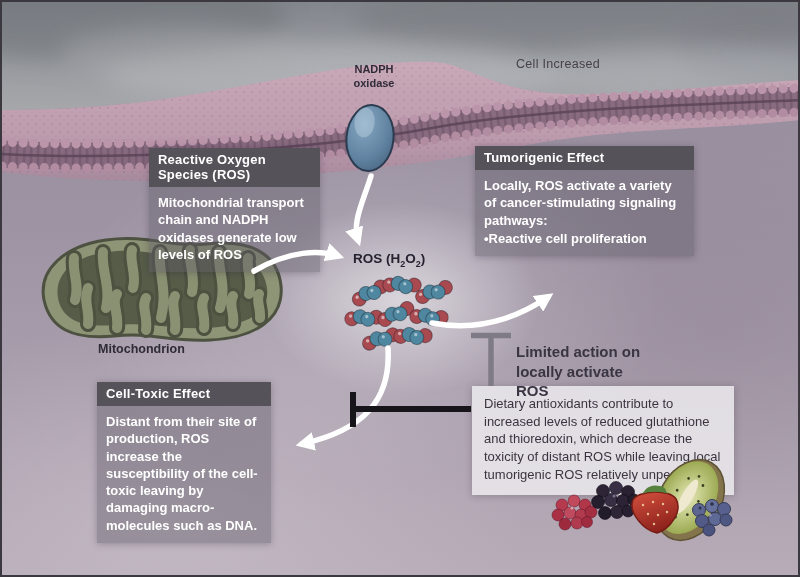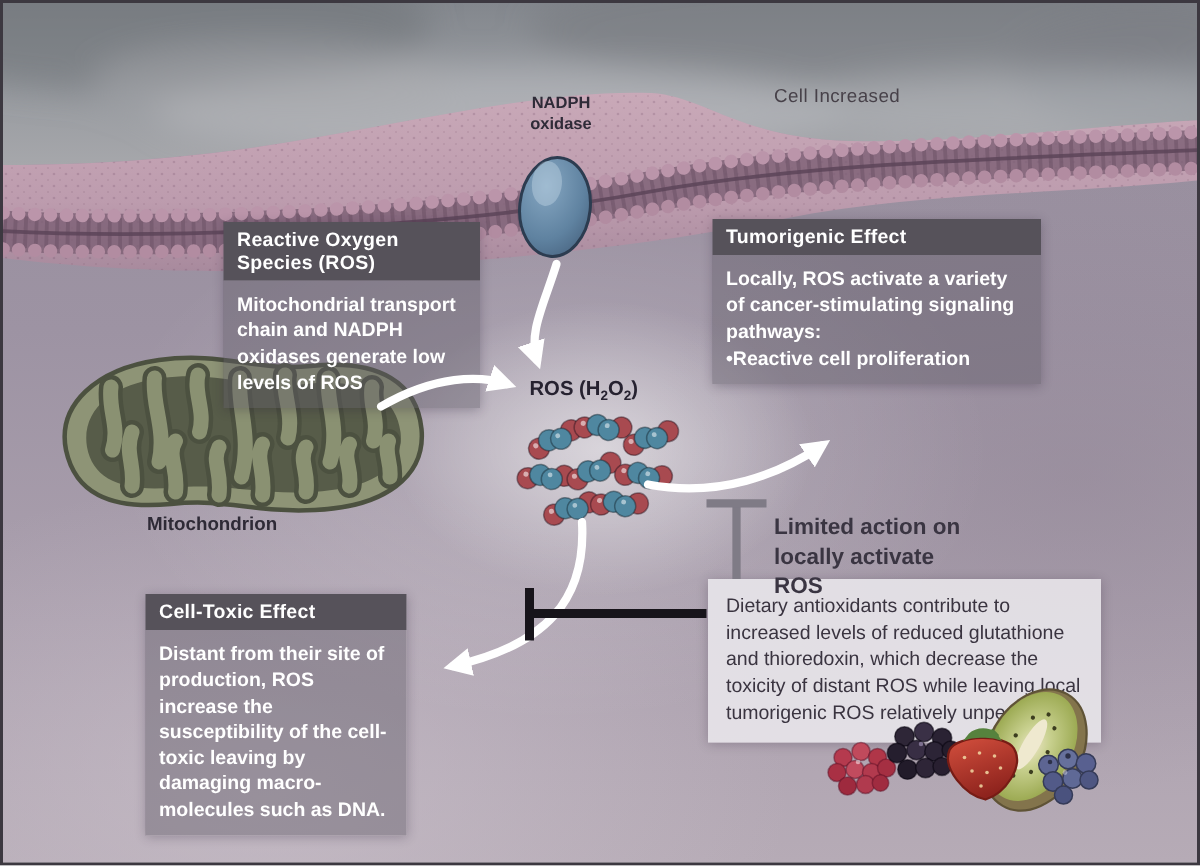--- a/index.html
+++ b/index.html
@@ -25,21 +25,21 @@
   .lbl-ros sub{font-size:9px;}
   .lbl-limited{left:514px;top:340px;width:140px;font-size:15px;font-weight:bold;color:#3a3542;line-height:1.3;}
   
   .panel{position:absolute;z-index:2;box-shadow:0 1px 7px rgba(35,25,45,.28);}
   .panel .hdr{background:#56525a;color:#fff;font-size:13px;font-weight:bold;
     padding:4px 9px 5px;letter-spacing:.2px;}
   .panel .bd{background:rgba(96,90,102,.42);color:#fff;font-size:13px;font-weight:700;
     line-height:1.33;padding:7px 9px 9px;}
   .panel-ros{left:147px;top:146px;width:171px;}
   .panel-tumor{left:473px;top:144px;width:219px;}
-  .panel-toxic{left:95px;top:394px;width:174px;}
+  .panel-toxic{left:95px;top:380px;width:174px;}
   .bullets{margin:1px 0 0;padding:0;list-style:none;}
   .bullets li{padding-left:11px;text-indent:-11px;}
   .bullets li::before{content:"\2022 ";}
   .note{position:absolute;left:470px;top:384px;width:262px;z-index:2;box-sizing:border-box;
     background:rgba(233,231,236,.88);color:#3a3440;font-size:13px;line-height:1.36;
     padding:9px 12px 12px;box-shadow:0 1px 7px rgba(35,25,45,.25);}
 </style>
 </head>
 <body>
 

